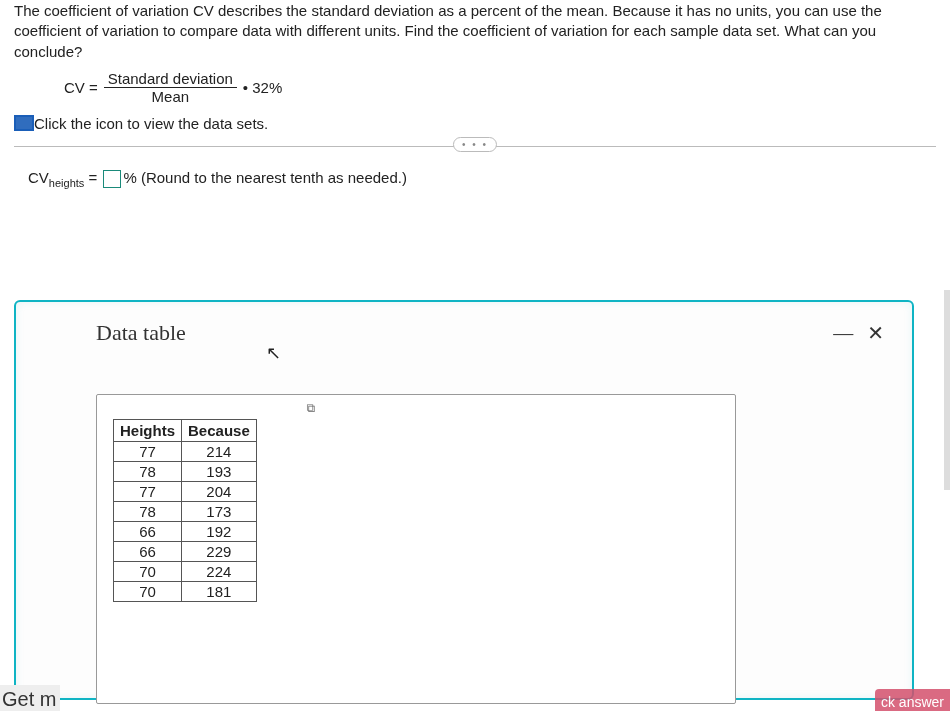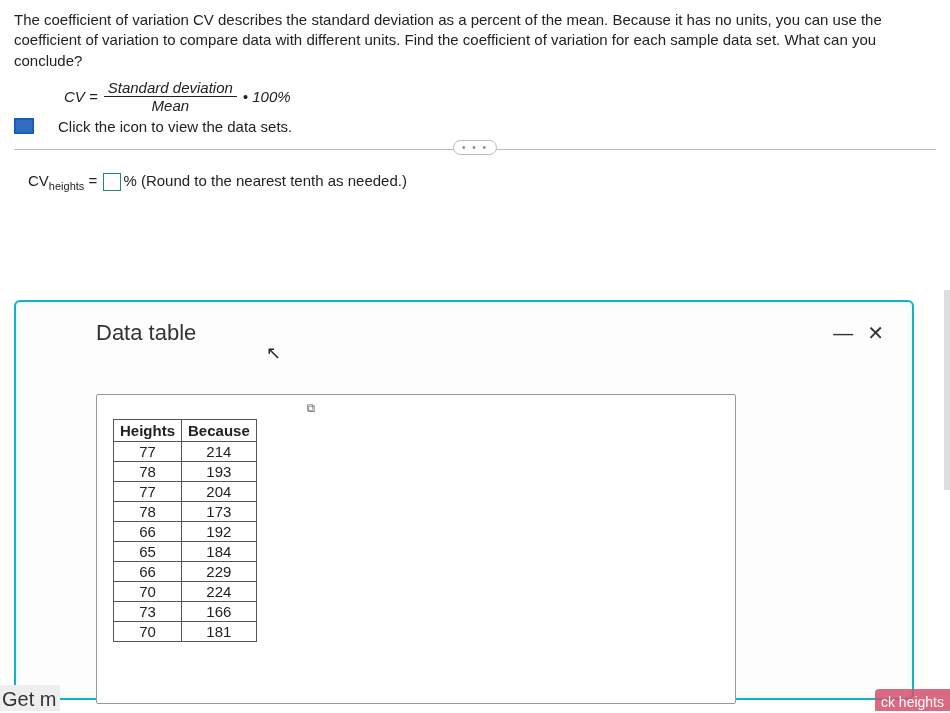--- a/index.html
+++ b/index.html
@@ -1,33 +1,33 @@
 <!DOCTYPE html>
 <html><head>
 <meta charset="utf-8">
 <style>
 * { box-sizing: border-box; margin: 0; padding: 0; }
 body { font-family: Arial, sans-serif; font-size: 15px; color: #222; background: #fff; width: 950px; height: 713px; overflow: hidden; position: relative; }
-.question-area { padding: 10px 14px 0 14px; }
+.question-area { padding: 1px 14px 0 14px; }
 .q-text { line-height: 1.35; margin-bottom: 8px; }
-.formula-row { padding-left: 50px; margin-bottom: 4px; font-style: italic; }
+.formula-row { padding-left: 50px; margin-bottom: 10px; }
 .formula { display: inline-flex; align-items: center; }
 .frac { display: inline-flex; flex-direction: column; align-items: center; margin: 0 6px; }
 .frac .num { border-bottom: 1px solid #222; padding: 0 4px; }
 .frac .den { padding: 0 4px; }
-.icon-row { display: flex; align-items: flex-start; gap: 24px; margin-bottom: 14px; }
+.icon-row { display: flex; align-items: flex-start; gap: 0; margin-bottom: 14px; }
 .table-icon { width: 20px; height: 16px; border: 2px solid #1a5eb8; display: grid; grid-template-columns: repeat(4,1fr); grid-template-rows: repeat(3,1fr); gap: 0; }
 .table-icon div { border: 0.5px solid #1a5eb8; background: #1a5eb8; opacity: 0.9; }
 .divider { position: relative; border-top: 1px solid #bbb; margin: 10px 0 22px 0; }
 .divider .dots { position: absolute; left: 50%; top: -10px; transform: translateX(-50%); background: #fff; border: 1px solid #bbb; border-radius: 10px; padding: 1px 8px; font-size: 10px; letter-spacing: 2px; color: #888; }
 .cv-line { padding-left: 14px; }
 .cv-line .sub { font-size: 11px; vertical-align: sub; }
 .ans-box { display: inline-block; width: 18px; height: 18px; border: 1px solid #1a8a7a; vertical-align: middle; margin: 0 2px; background: #fff; }
 .modal { position: absolute; left: 14px; top: 300px; width: 900px; height: 400px; border: 2px solid #0fb4c4; border-radius: 6px; background: #fdfdfd; box-shadow: inset 0 0 8px rgba(15,180,196,0.1); }
-.modal-header { display: flex; justify-content: space-between; align-items: center; padding: 18px 28px 8px 80px; }
+.modal-header { display: flex; justify-content: space-between; align-items: center; padding: 18px 28px 8px 80px; font-family: Liberation Serif, serif; }
 .modal-title { font-size: 22px; color: #333; }
 .modal-controls { display: flex; gap: 14px; align-items: center; font-size: 20px; color: #333; }
 .modal-controls span { cursor: pointer; }
 .cursor-arrow { position: absolute; left: 250px; top: 40px; font-size: 18px; color: #222; pointer-events: none; }
 .data-box { margin: 40px 0 0 80px; width: 640px; height: 310px; border: 1px solid #999; border-radius: 2px; padding: 24px 16px 0 16px; background: #fff; overflow: hidden; position: relative; }
 .copy-icon { position: absolute; right: 420px; top: 6px; font-size: 12px; color: #666; }
 table.data { border-collapse: collapse; font-size: 15px; }
 table.data th, table.data td { border: 1px solid #555; padding: 1px 8px; text-align: center; }
 table.data th { font-weight: bold; padding: 2px 6px; }
 .get-m { position: absolute; left: 0; bottom: 2px; font-size: 20px; color: #333; background: #eee; padding: 3px 4px 0 2px; }
@@ -40,21 +40,21 @@
 <div class="question-area">
   <p class="q-text">The coefficient of variation CV describes the standard deviation as a percent of the mean. Because it has no units, you can use the coefficient of variation to compare data with different units. Find the coefficient of variation for each sample data set. What can you conclude?</p>
 
   <div class="formula-row">
     <div class="formula">
       <span>CV =</span>
       <span class="frac">
         <span class="num">Standard deviation</span>
         <span class="den">Mean</span>
       </span>
-      <span>• 100%</span>
+      <span>• 32%</span>
     </div>
   </div>
 
   <div class="icon-row">
     <span class="table-icon">
       <div></div>
         <div></div>
         <div></div>
         <div></div>
       <div></div>
@@ -112,39 +112,31 @@
           </tr>
           <tr>
             <td>78</td>
             <td>173</td>
           </tr>
           <tr>
             <td>66</td>
             <td>192</td>
           </tr>
           <tr>
-            <td>65</td>
-            <td>184</td>
-          </tr>
-          <tr>
             <td>66</td>
             <td>229</td>
           </tr>
           <tr>
             <td>70</td>
             <td>224</td>
-          </tr>
-          <tr>
-            <td>73</td>
-            <td>166</td>
           </tr>
           <tr>
             <td>70</td>
             <td>181</td>
           </tr>
         </tbody>
     </table>
   </div>
 </div>
 
 <div class="get-m">Get m</div>
-<div class="ck-answer">ck heights</div>
+<div class="ck-answer">ck answer</div>
 <div class="right-bar"></div>
 
 </body></html>

